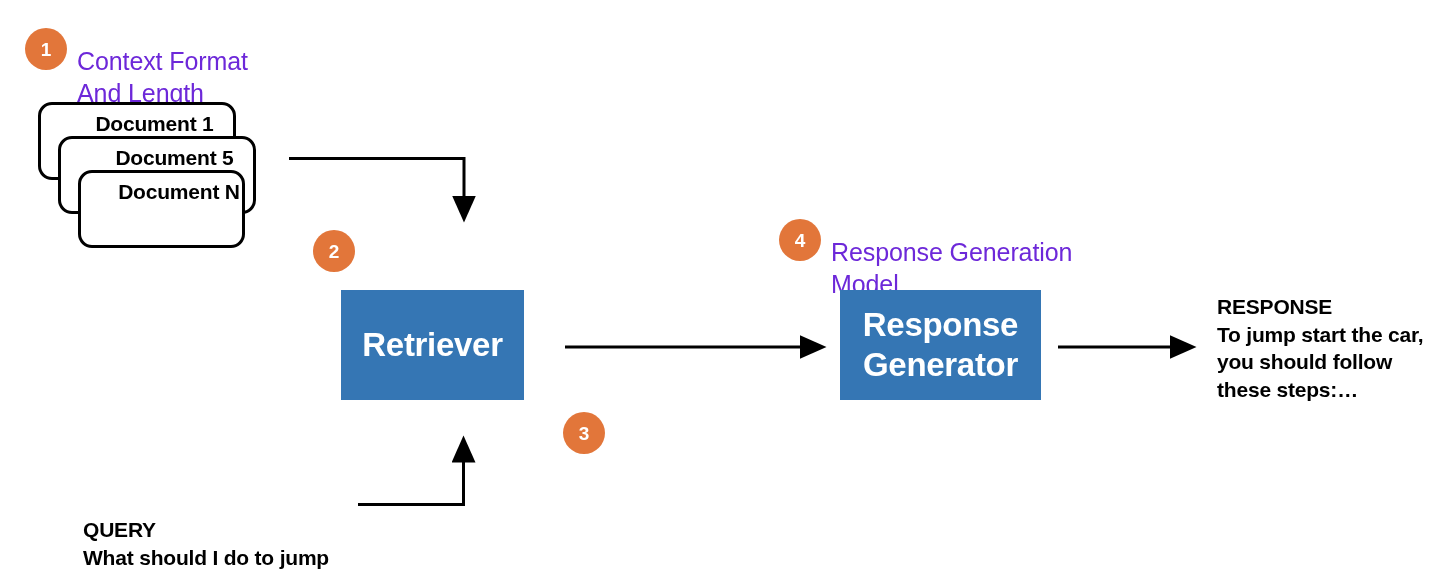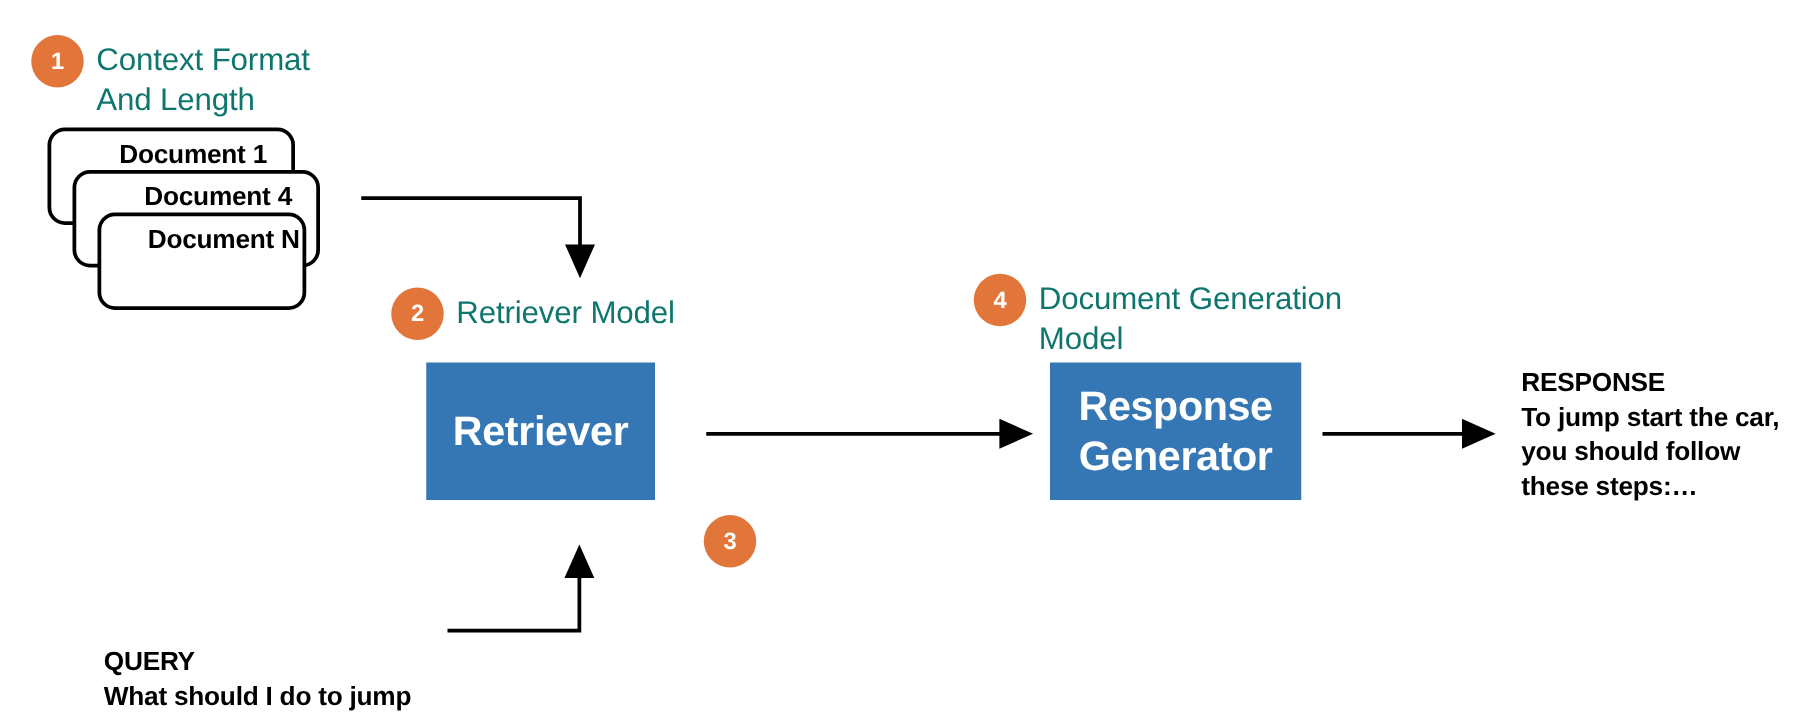--- a/index.html
+++ b/index.html
@@ -33,25 +33,25 @@
     color: #ffffff;
     font-size: 19px;
     font-weight: 700;
     display: flex;
     align-items: center;
     justify-content: center;
     flex: 0 0 auto;
     line-height: 1;
   }
   .step-label {
-    color: #0f766e;
+    color: #6d28d9;
     font-size: 25px;
     line-height: 1.28;
     margin-left: 10px;
-    margin-top: 4px;
+    margin-top: 17px;
     white-space: pre-line;
     font-weight: 400;
     letter-spacing: -0.1px;
   }
 
   
   .doc-card {
     position: absolute;
     background: #ffffff;
     border: 3px solid #000000;
@@ -140,42 +140,41 @@
   <div class="step-marker" style="left:25px; top:28px;">
     <div class="step-badge">1</div>
     <div class="step-label">Context Format
 And Length</div>
   </div>
 
   <div class="doc-card" style="left:38px; top:102px; width:198px; height:78px; z-index:3;">
     <span class="doc-title">Document 1</span>
   </div>
   <div class="doc-card" style="left:58px; top:136px; width:198px; height:78px; z-index:4;">
-    <span class="doc-title">Document 4</span>
+    <span class="doc-title">Document 5</span>
   </div>
   <div class="doc-card" style="left:78px; top:170px; width:167px; height:78px; z-index:5;">
     <span class="doc-title">Document N</span>
   </div>
 
   <div class="step-marker" style="left:313px; top:230px;">
     <div class="step-badge">2</div>
-    <div class="step-label">Retriever Model</div>
   </div>
 
   <div class="proc-box" style="left:341px; top:290px; width:183px; height:110px;">
     <span>Retriever</span>
   </div>
 
   <div class="step-marker" style="left:563px; top:412px;">
     <div class="step-badge">3</div>
   </div>
 
   <div class="step-marker" style="left:779px; top:219px;">
     <div class="step-badge">4</div>
-    <div class="step-label">Document Generation
+    <div class="step-label">Response Generation
 Model</div>
   </div>
 
   <div class="proc-box" style="left:840px; top:290px; width:201px; height:110px;">
     <span>Response
 Generator</span>
   </div>
 
   <div class="text-block" style="left:83px; top:484px;margin-top:32px;">
     <span class="tb-head">QUERY</span>

